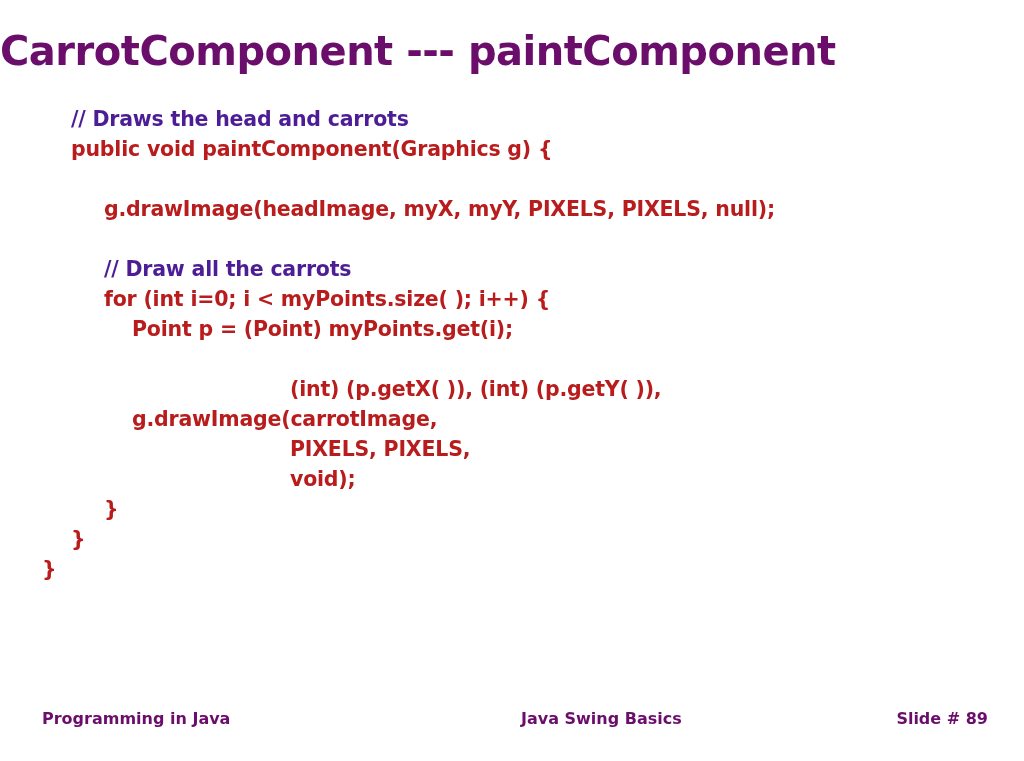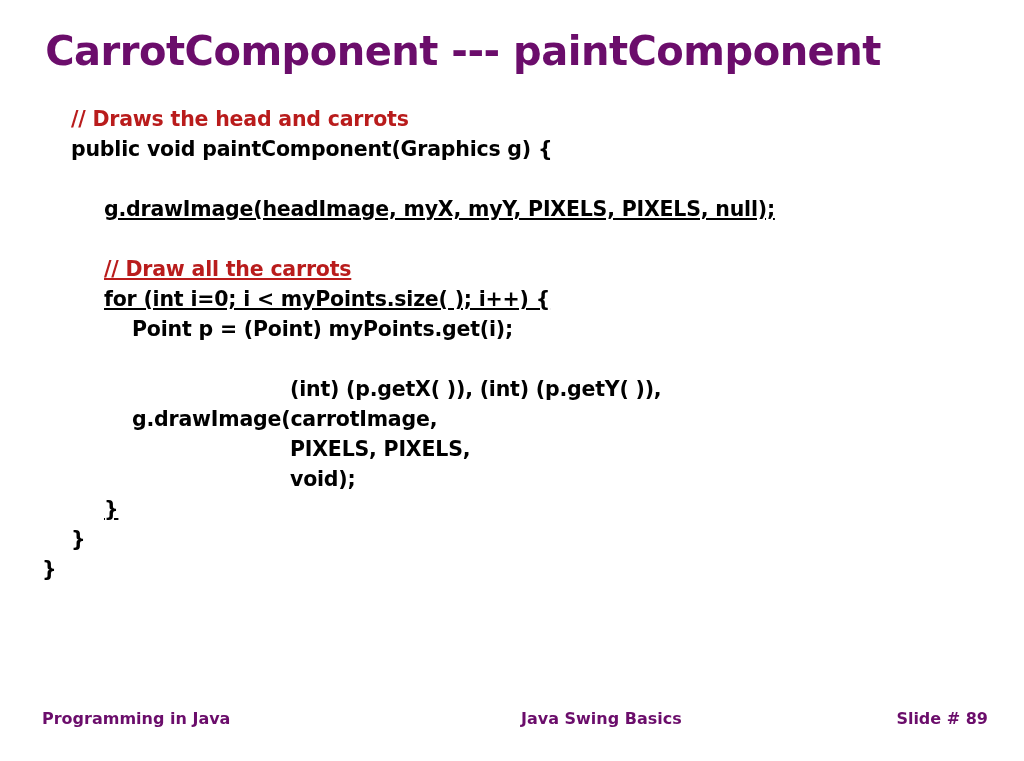--- a/index.html
+++ b/index.html
@@ -17,21 +17,20 @@
     background: #ffffff;
     overflow: hidden;
   }
 
   
   .slide-title {
     position: absolute;
     left: 0;
     top: 28px;
     width: 926px;
-    text-align: center;
     color: #6b0d6b;
     font-family: "DejaVu Sans", sans-serif;
     font-size: 40px;
     font-weight: bold;
     letter-spacing: -0.5px;
     white-space: nowrap;
   }
 
   
   .code-block {
@@ -40,34 +39,34 @@
     top: 104px;
     width: 940px;
   }
   .code-line {
     font-family: "DejaVu Sans", sans-serif;
     font-size: 20.5px;
     font-weight: bold;
     line-height: 30px;
     height: 30px;
     white-space: pre;
-    color: #000000;
+    color: #b91c1c;
     letter-spacing: -0.2px;
   }
   .code-line.comment {
-    color: #b91c1c;
+    color: #4c1d95;
   }
   .code-line.blank {
     height: 30px;
   }
 
   
   .ind-0 { padding-left: 0px; }
   .ind-1 { padding-left: 29px; }
-  .ind-2 { padding-left: 62px; text-decoration: underline; }
+  .ind-2 { padding-left: 62px; }
   .ind-3 { padding-left: 90px; }
   .ind-4 { padding-left: 248px; }
 
   
   .footer {
     position: absolute;
     left: 42px;
     right: 36px;
     top: 706px;
     height: 24px;

